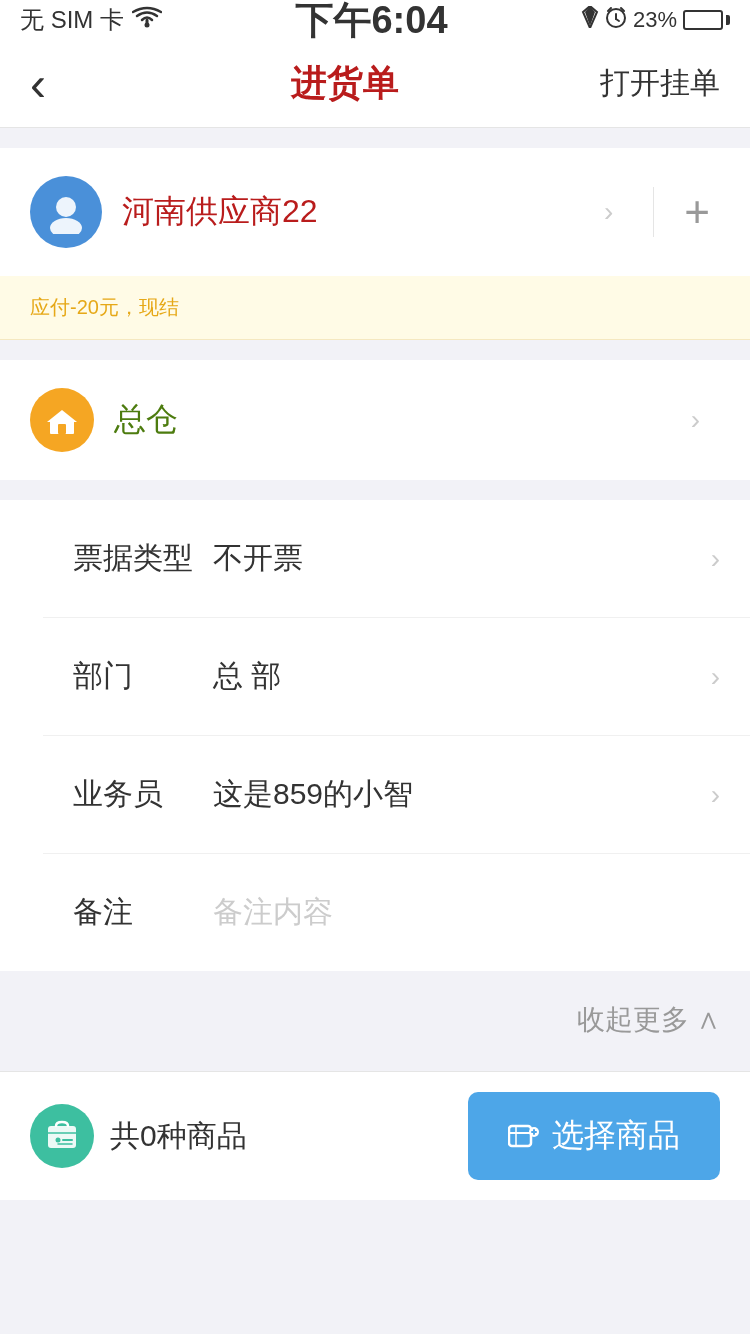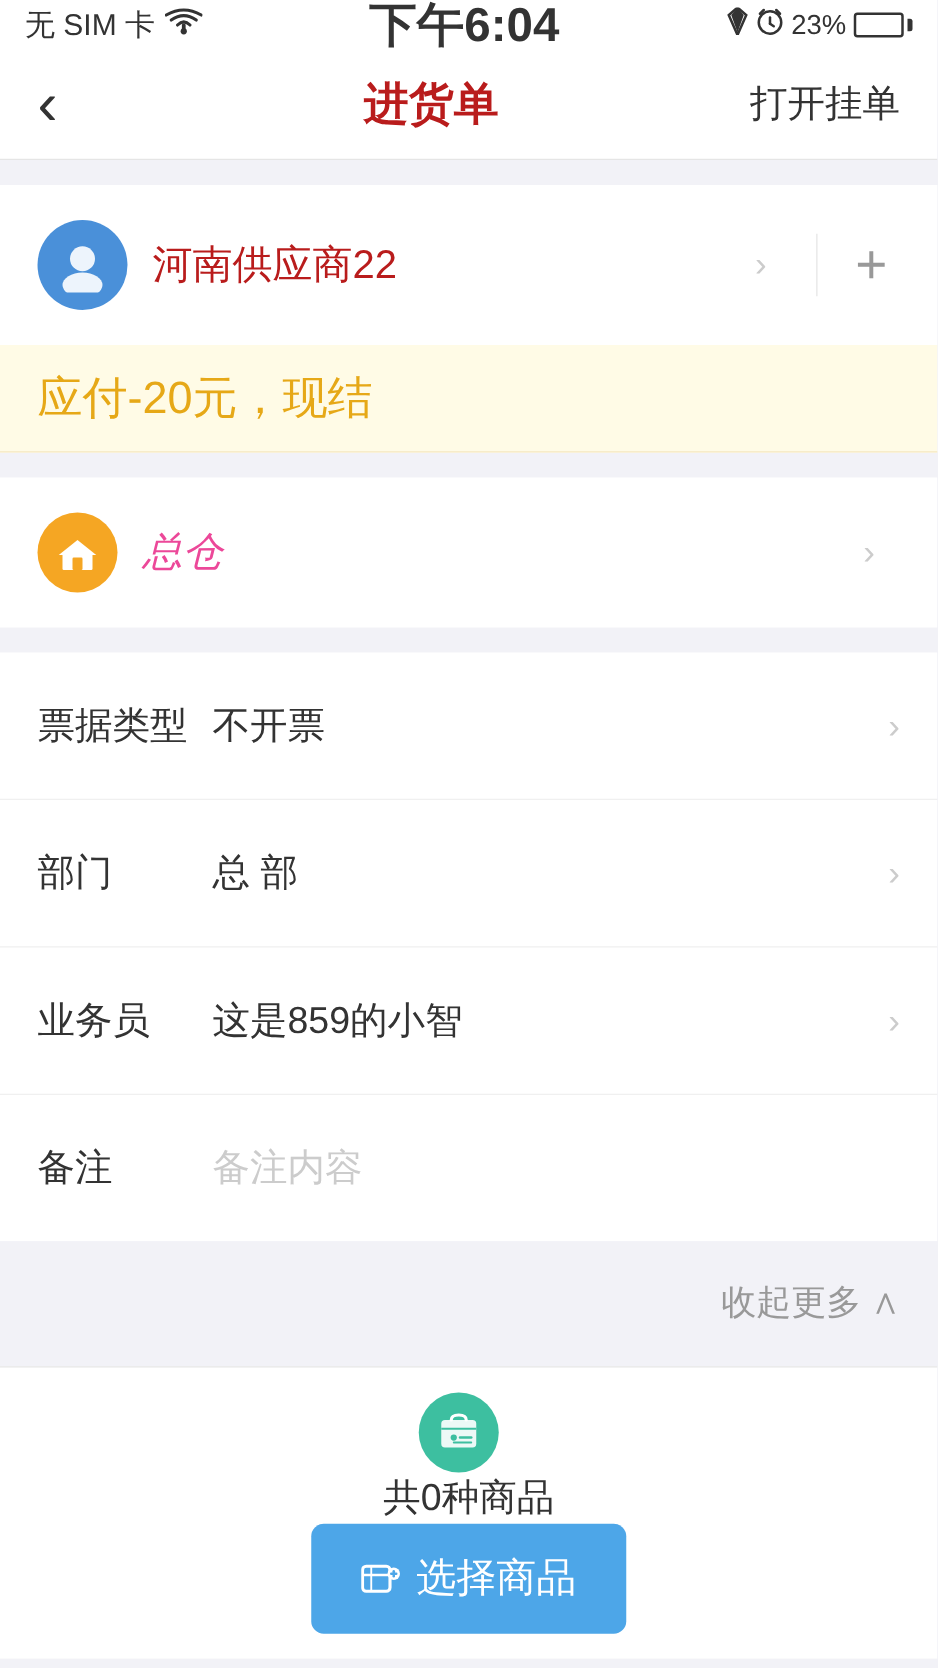--- a/index.html
+++ b/index.html
@@ -107,21 +107,21 @@
       font-size: 44px;
       color: #999;
       cursor: pointer;
       padding: 0 10px;
     }
 
     
     .alert-banner {
       background: #fffbe6;
       padding: 18px 30px;
-      font-size: 36px;
+      font-size: 20px;
       color: #e6a817;
       border-bottom: 1px solid #f5e8c0;
     }
 
     
     .warehouse-row {
       display: flex;
       align-items: center;
       padding: 28px 30px;
       background: #fff;
@@ -134,28 +134,28 @@
       background: #f5a623;
       display: flex;
       align-items: center;
       justify-content: center;
       margin-right: 20px;
       flex-shrink: 0;
     }
     .warehouse-name {
       flex: 1;
       font-size: 32px;
-      color: #ec4899;
-      font-style: italic;
+      color: #4d7c0f;
     }
 
     
     .form-section {
       background: #fff;
       margin-top: 20px;
+      padding-left: 43px;
     }
     .form-row {
       display: flex;
       align-items: center;
       padding: 38px 30px;
       border-bottom: 1px solid #f0f0f0;
       position: relative;
     }
     .form-row:last-child {
       border-bottom: none;
@@ -197,21 +197,20 @@
     }
 
     
     .bottom-bar {
       display: flex;
       align-items: center;
       background: #fff;
       padding: 20px 30px;
       border-top: 1px solid #e5e5e5;
       margin-top: 2px;
-      flex-direction: column;
     }
     .product-icon {
       width: 64px;
       height: 64px;
       border-radius: 50%;
       background: #3dbfa0;
       display: flex;
       align-items: center;
       justify-content: center;
       margin-right: 16px;

